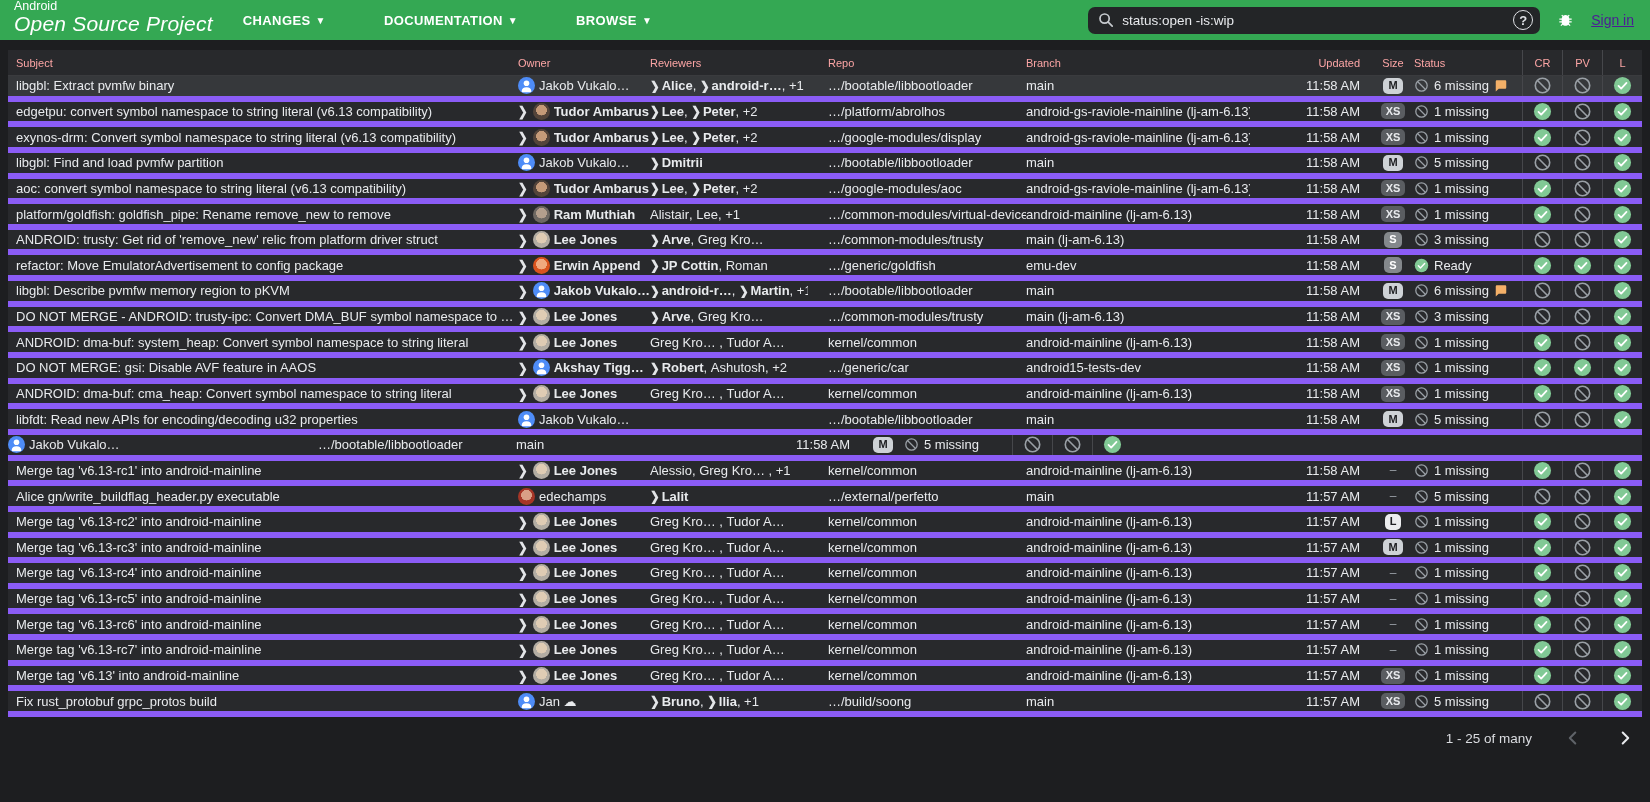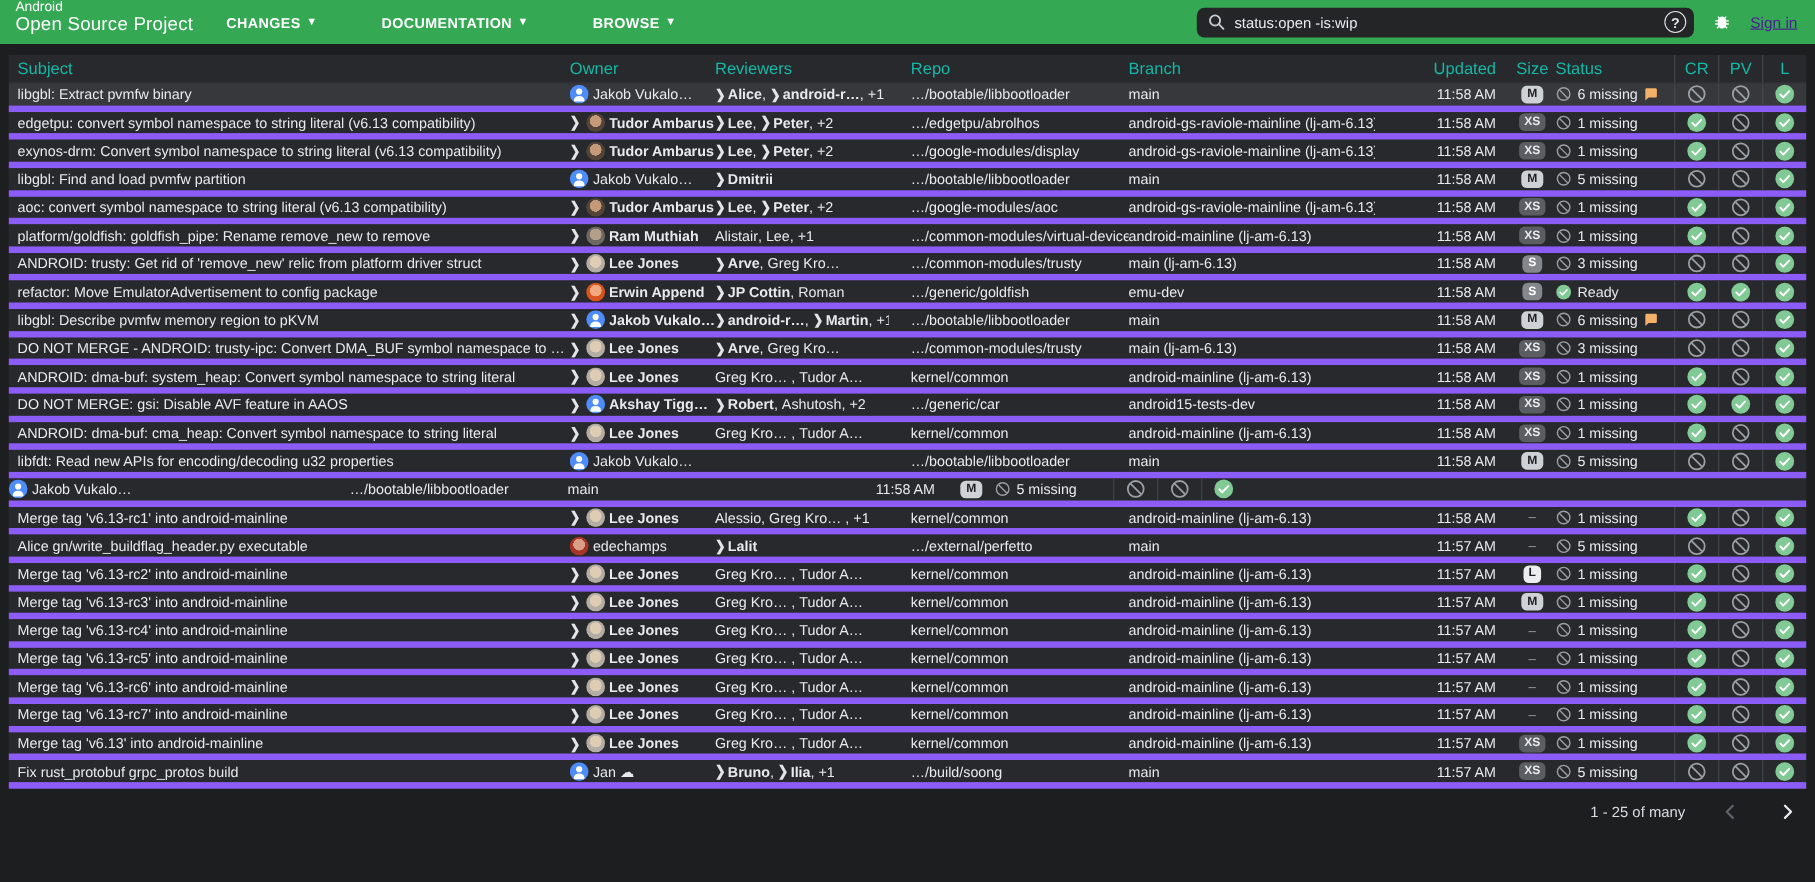--- a/index.html
+++ b/index.html
@@ -3,34 +3,34 @@
 <meta charset="utf-8">
 <style>
   * { box-sizing: border-box; margin: 0; padding: 0; }
   html,body { width:1650px; height:802px; overflow:hidden; }
   body { background:#1d1e20; font-family:"Liberation Sans", sans-serif; }
 
   
   .topbar { height:40px; background:#34a853; display:flex; padding:0 16px 0 14px; color:#fff; }
   .logo { line-height:1.05; cursor:pointer; }
   .logo-sub { font-size:12.5px; font-weight:400; }
-  .logo-main { font-size:17px; font-weight:500; letter-spacing:.2px; }
+  .logo-main { font-size:21px; font-weight:500; letter-spacing:.2px;font-style:italic; }
   .menus { display:flex; margin-left:30px; gap:58px; }
   .menu-item { font-size:13px; font-weight:700; letter-spacing:.4px; cursor:pointer; display:flex; align-items:center; gap:5px; white-space:nowrap; }
   .menu-caret { font-size:10px; }
   .right-cluster { margin-left:auto; display:flex; align-items:center; gap:16px; }
   .searchbar { width:452px; height:27px; background:#232527; border-radius:7px; display:flex; align-items:center; padding:0 7px 0 10px; gap:8px; }
   .search-text { font-size:13.5px; color:#e8eaed; flex:1; white-space:nowrap; overflow:hidden; }
   .help-btn { width:20px; height:20px; border:1.6px solid #dfe1e5; border-radius:50%; display:flex; align-items:center; justify-content:center; font-size:13px; font-weight:700; color:#dfe1e5; cursor:pointer; flex:none; }
   .bug-btn { cursor:pointer; display:flex; }
   .signin { font-size:14px; font-weight:500; color:#4c1d95; text-decoration:underline; cursor:pointer; }
 
   
   .table { margin:10px 8px 0 8px; background:#28292c; }
-  .thead { display:flex; align-items:center; height:26px; font-size:15px; color:#14b8a6; border-bottom:1px solid #3a3b3e; background:#28292c; }
+  .thead { display:flex; align-items:center; height:26px; font-size:11px; color:#fca5a5; border-bottom:1px solid #3a3b3e; background:#28292c; }
   .row { display:flex; align-items:center; height:25.65px; font-size:13px; color:#e8eaed; border-bottom:6px solid #8b5cf6; background:#28292c; cursor:pointer; }
   .row.hl { background:#36383b; }
 
   .c-subject { flex:1; min-width:0; padding-left:8px; white-space:nowrap; overflow:hidden; text-overflow:ellipsis; }
   .c-owner { width:132px; display:flex; align-items:center; gap:4px; white-space:nowrap; overflow:hidden; flex:none; }
   .c-reviewers { width:158px; white-space:nowrap; overflow:hidden; flex:none; display:flex; align-items:center; }
   .c-reviewers span { white-space:pre; }
   .c-repo { width:198px; white-space:nowrap; overflow:hidden; flex:none;margin-left:20px; }
   .c-branch { width:224px; white-space:nowrap; overflow:hidden; flex:none; }
   .c-updated { width:122px; text-align:right; padding-right:12px; flex:none; white-space:nowrap; }
@@ -195,21 +195,21 @@
         </div>
         <div class="c-reviewers">
           <span class="att">❯</span>
           <span class="rname b">Lee</span>
           <span class="sep">, </span>
           <span class="att">❯</span>
           <span class="rname b">Peter</span>
           <span class="sep">, </span>
           <span class="rname">+2</span>
         </div>
-        <div class="c-repo">…/edgetpu/abrolhos</div>
+        <div class="c-repo">…/platform/abrolhos</div>
         <div class="c-branch">android-gs-raviole-mainline (lj-am-6.13)</div>
         <div class="c-updated">11:58 AM</div>
         <div class="c-size">
           <span class="chip XS">XS</span>
         </div>
         <div class="c-status">
           <span class="vicon">
             <svg width="15" height="15" viewBox="0 0 20 20">
               <circle cx="10" cy="10" r="7.6" fill="none" stroke="#9aa0a6" stroke-width="1.7"></circle>
               <line x1="5" y1="5" x2="15" y2="15" stroke="#9aa0a6" stroke-width="1.7"></line>

